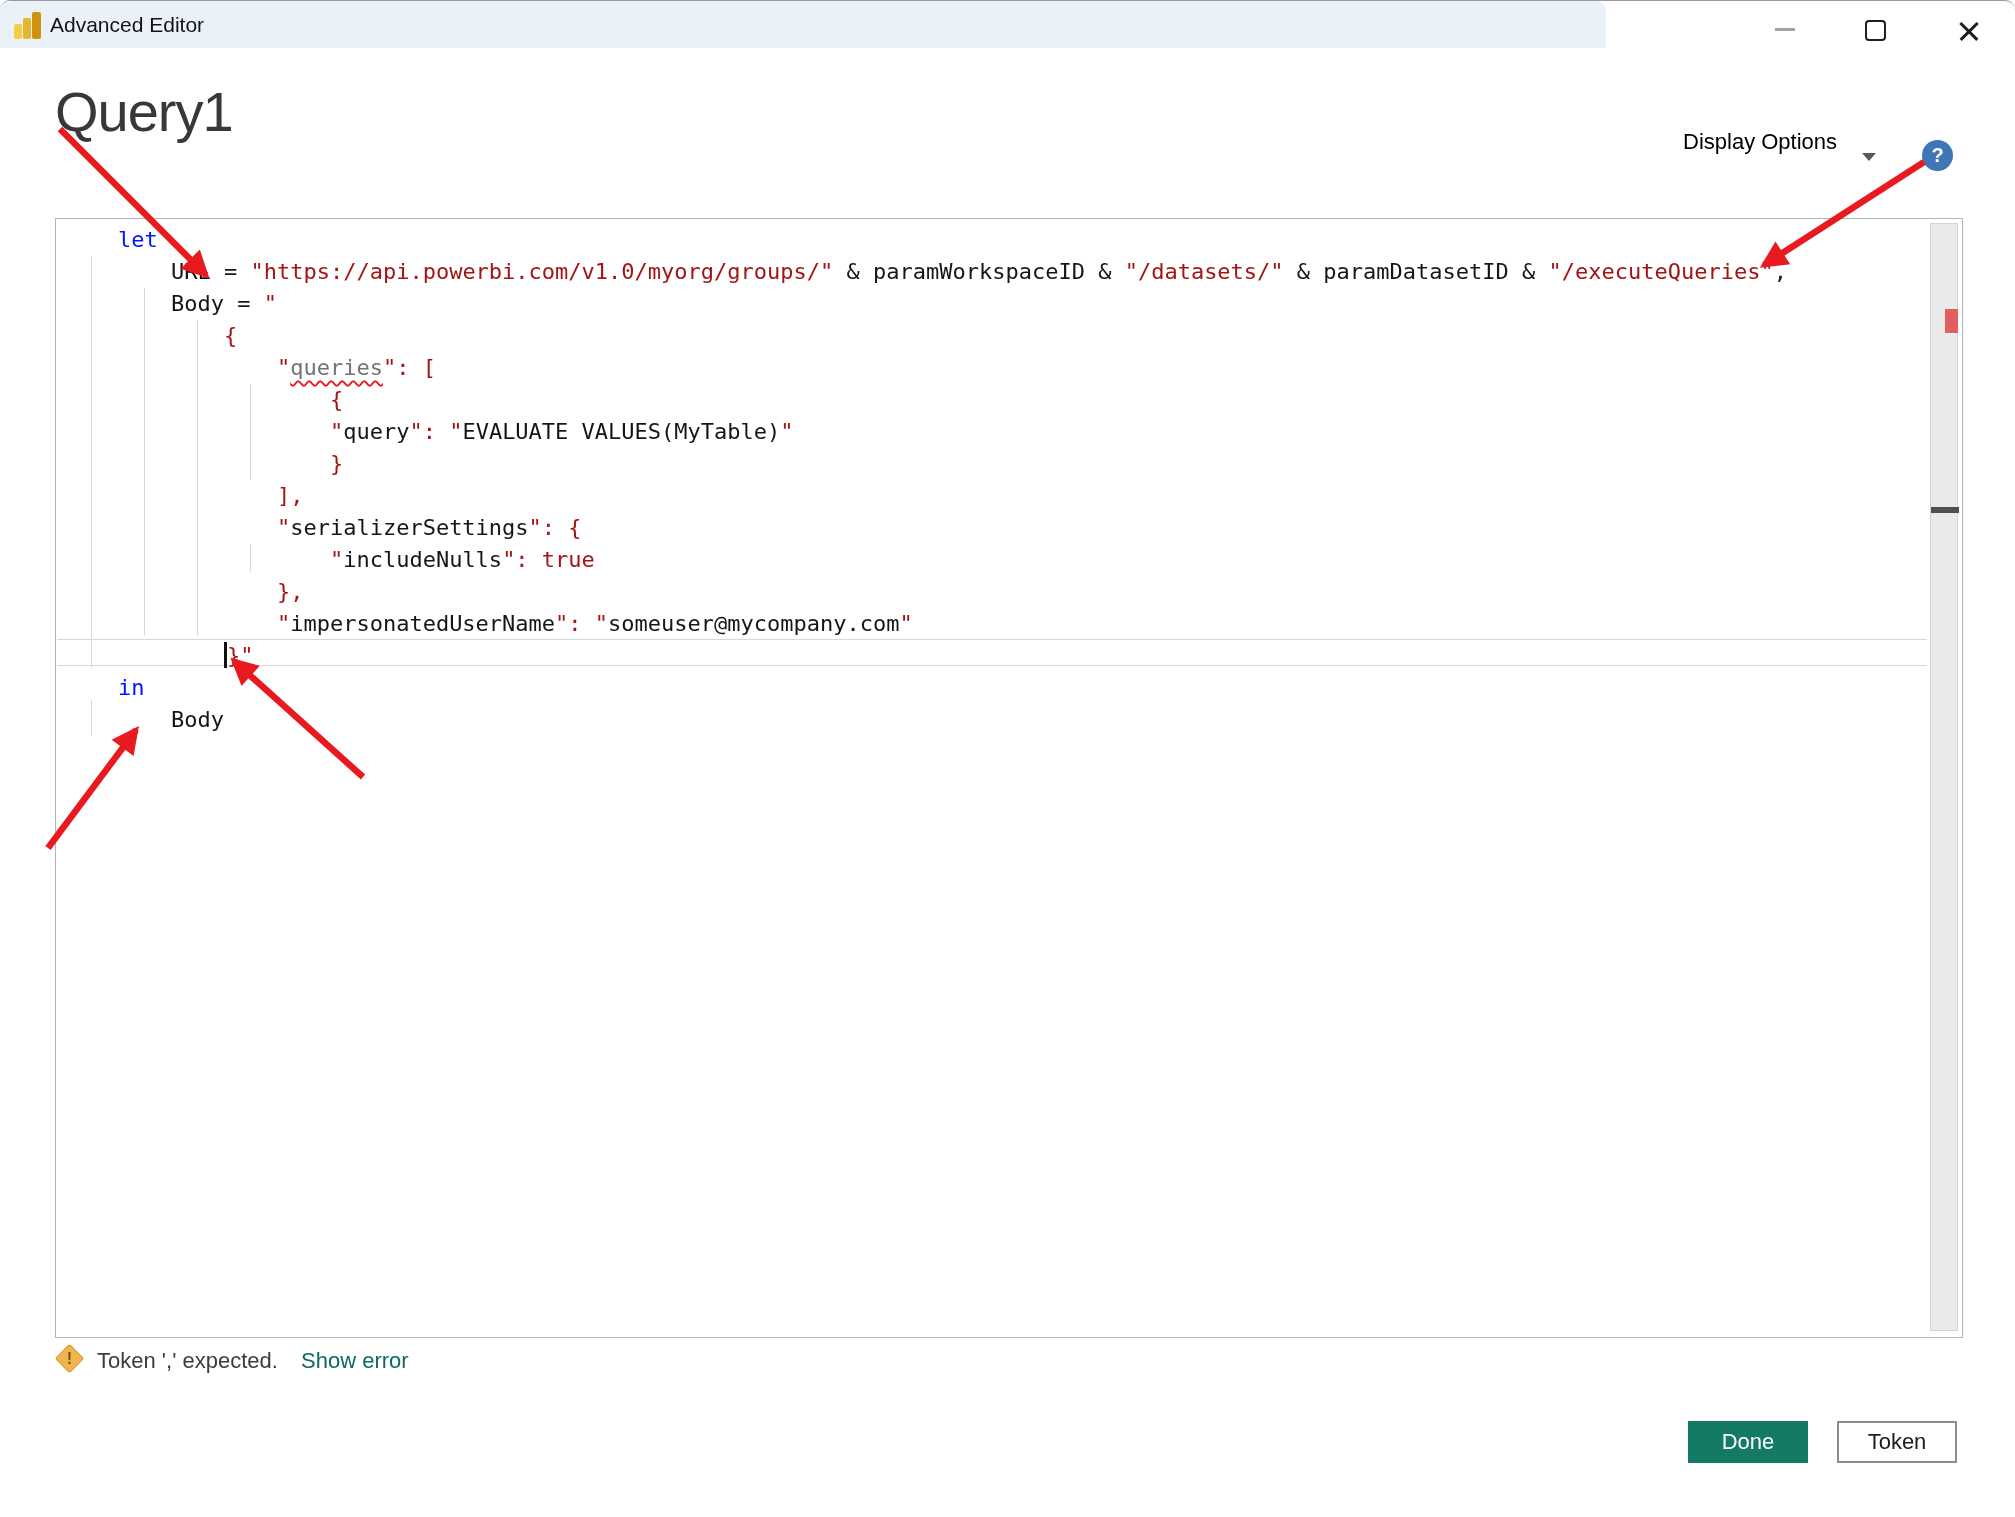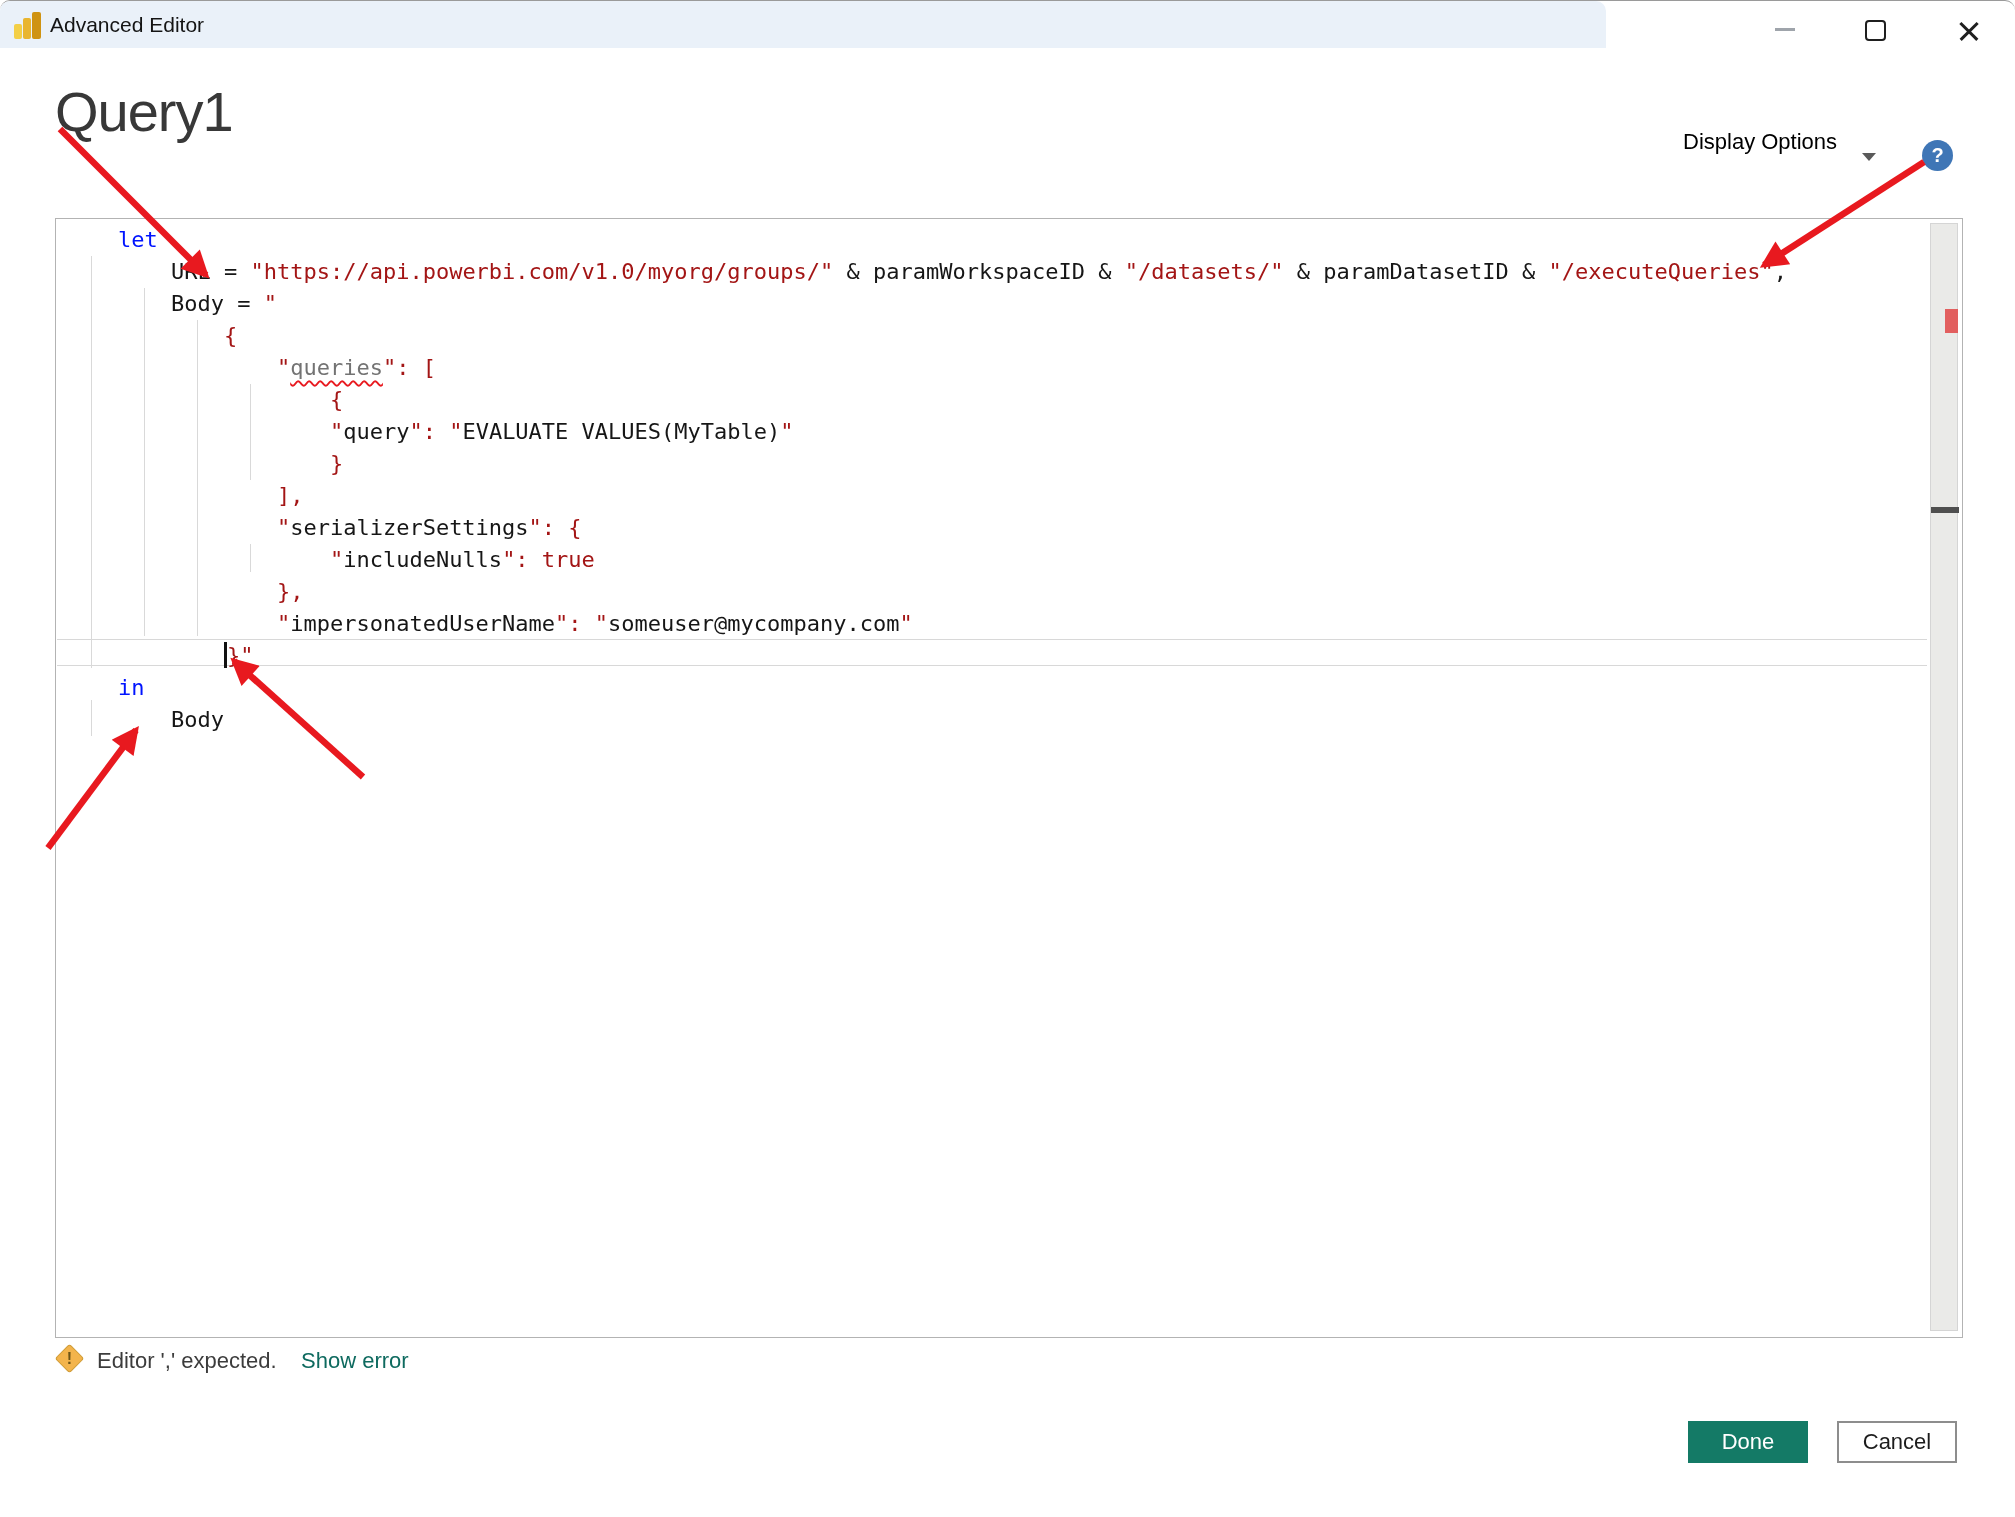--- a/index.html
+++ b/index.html
@@ -103,19 +103,19 @@
     </defs>
     <line x1="60" y1="128" x2="206" y2="274" stroke="#e8191f" stroke-width="6.5" marker-end="url(#ah)"></line>
     <line x1="1924" y1="161" x2="1764" y2="264" stroke="#e8191f" stroke-width="6.5" marker-end="url(#ah)"></line>
     <line x1="363" y1="776" x2="234" y2="660" stroke="#e8191f" stroke-width="6.5" marker-end="url(#ah)"></line>
     <line x1="48" y1="847" x2="136" y2="729" stroke="#e8191f" stroke-width="6.5" marker-end="url(#ah)"></line>
   </svg>
 
   <div class="warn-icon">
       <span>!</span>
     </div>
-  <div class="status-msg">Editor ',' expected.</div>
+  <div class="status-msg">Token ',' expected.</div>
   <div class="show-error">Show error</div>
 
   <div class="btn-done">Done</div>
-  <div class="btn-cancel">Cancel</div>
+  <div class="btn-cancel">Token</div>
 
 </div>
 
 </body></html>

